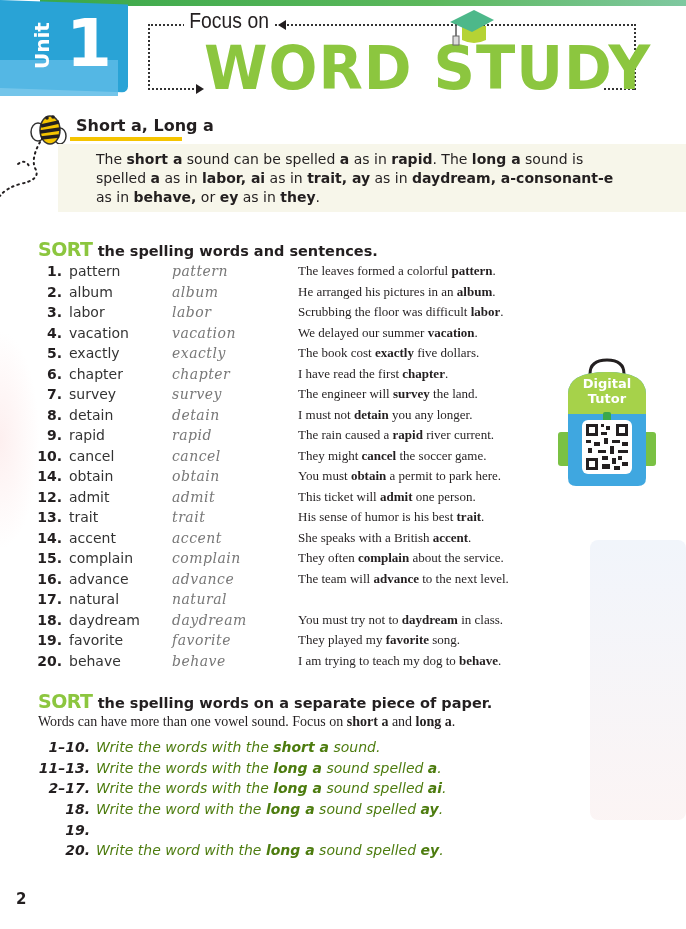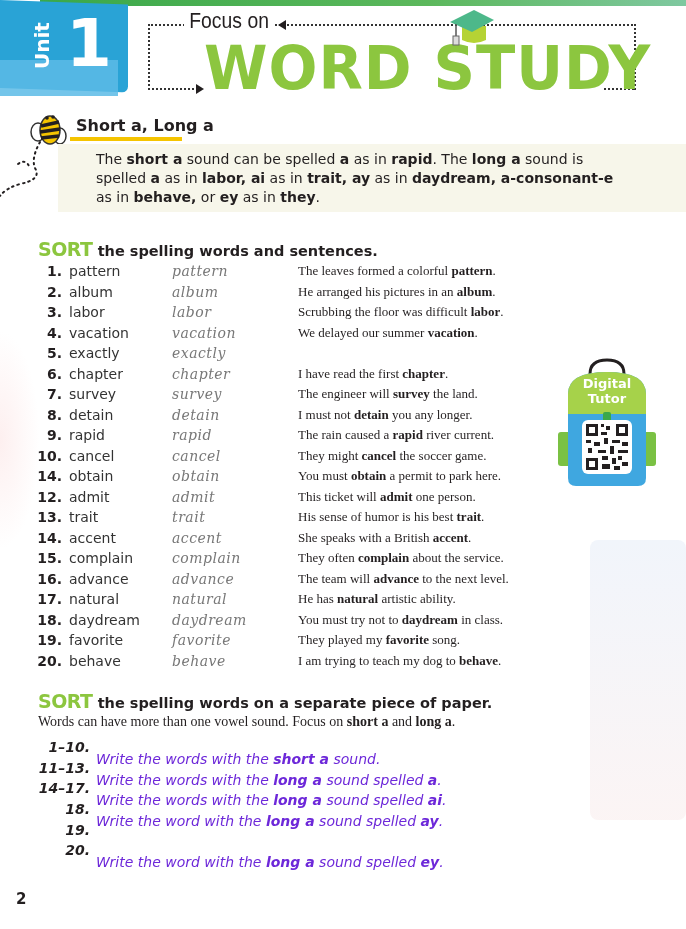--- a/index.html
+++ b/index.html
@@ -45,21 +45,21 @@
   .wcursive { position:absolute; left:142px; font-size:14px; top:1px; font-family:"DejaVu Serif", serif; font-style:italic; color:#777; letter-spacing:0.5px; }
   .wsent { position:absolute; left:268px; font-size:13px; top:1px; font-family:"Liberation Serif", serif; color:#231f20; }
   .wsent b { font-weight:bold; }
 
   .qr-pack { position:absolute; left:554px; top:358px; width:106px; height:132px; }
 
   .sort-intro { position:absolute; left:38px; top:714px; font-size:14px; color:#231f20;font-family:Liberation Serif, serif; }
   .sort-list { position:absolute; left:30px; top:738px; width:520px;font-style:italic; }
   .srow { position:relative; height:20.7px; }
   .snum { position:absolute; left:0; width:60px; text-align:right; font-weight:bold; font-size:14px; top:1px; }
-  .stext { position:absolute; left:66px; font-size:14px; top:1px; color:#6d28d9;margin-top:12px; }
+  .stext { position:absolute; left:66px; font-size:14px; top:1px; color:#4d7c0f; }
   .page-num { position:absolute; left:16px; top:890px; font-size:15px; font-weight:bold; }
   .ghost { position:absolute; left:590px; top:540px; width:96px; height:280px; background:linear-gradient(180deg, rgba(220,230,245,.4), rgba(245,225,225,.35)); border-radius:8px; }
   .ghost-red { position:absolute; left:0; top:330px; width:40px; height:220px; background:radial-gradient(ellipse at left, rgba(250,210,210,.35), rgba(255,255,255,0) 70%); }
 </style>
 </head>
 <body>
 
 <div class="topbar"></div>
 
 <div class="unit-tab">
@@ -129,20 +129,21 @@
     <div class="wrow">
       <span class="wnum">4.</span>
       <span class="wword">vacation</span>
       <span class="wcursive">vacation</span>
       <span class="wsent">We delayed our summer <b>vacation</b>.</span>
     </div>
     <div class="wrow">
       <span class="wnum">5.</span>
       <span class="wword">exactly</span>
       <span class="wcursive">exactly</span>
+      <span class="wsent">The book cost <b>exactly</b> five dollars.</span>
     </div>
     <div class="wrow">
       <span class="wnum">6.</span>
       <span class="wword">chapter</span>
       <span class="wcursive">chapter</span>
       <span class="wsent">I have read the first <b>chapter</b>.</span>
     </div>
     <div class="wrow">
       <span class="wnum">7.</span>
       <span class="wword">survey</span>
@@ -200,21 +201,20 @@
     <div class="wrow">
       <span class="wnum">16.</span>
       <span class="wword">advance</span>
       <span class="wcursive">advance</span>
       <span class="wsent">The team will <b>advance</b> to the next level.</span>
     </div>
     <div class="wrow">
       <span class="wnum">17.</span>
       <span class="wword">natural</span>
       <span class="wcursive">natural</span>
-      <span class="wsent">He has <b>natural</b> artistic ability.</span>
     </div>
     <div class="wrow">
       <span class="wnum">18.</span>
       <span class="wword">daydream</span>
       <span class="wcursive">daydream</span>
       <span class="wsent">You must try not to <b>daydream</b> in class.</span>
     </div>
     <div class="wrow">
       <span class="wnum">19.</span>
       <span class="wword">favorite</span>
@@ -278,21 +278,21 @@
 <div class="sort-list" id="sort-list">
     <div class="srow">
       <span class="snum">1–10.</span>
       <span class="stext">Write the words with the <b>short a</b> sound.</span>
     </div>
     <div class="srow">
       <span class="snum">11–13.</span>
       <span class="stext">Write the words with the <b>long a</b> sound spelled <b>a</b>.</span>
     </div>
     <div class="srow">
-      <span class="snum">14–17.</span>
+      <span class="snum">2–17.</span>
       <span class="stext">Write the words with the <b>long a</b> sound spelled <b>ai</b>.</span>
     </div>
     <div class="srow">
       <span class="snum">18.</span>
       <span class="stext">Write the word with the <b>long a</b> sound spelled <b>ay</b>.</span>
     </div>
     <div class="srow">
       <span class="snum">19.</span>
     </div>
     <div class="srow">

